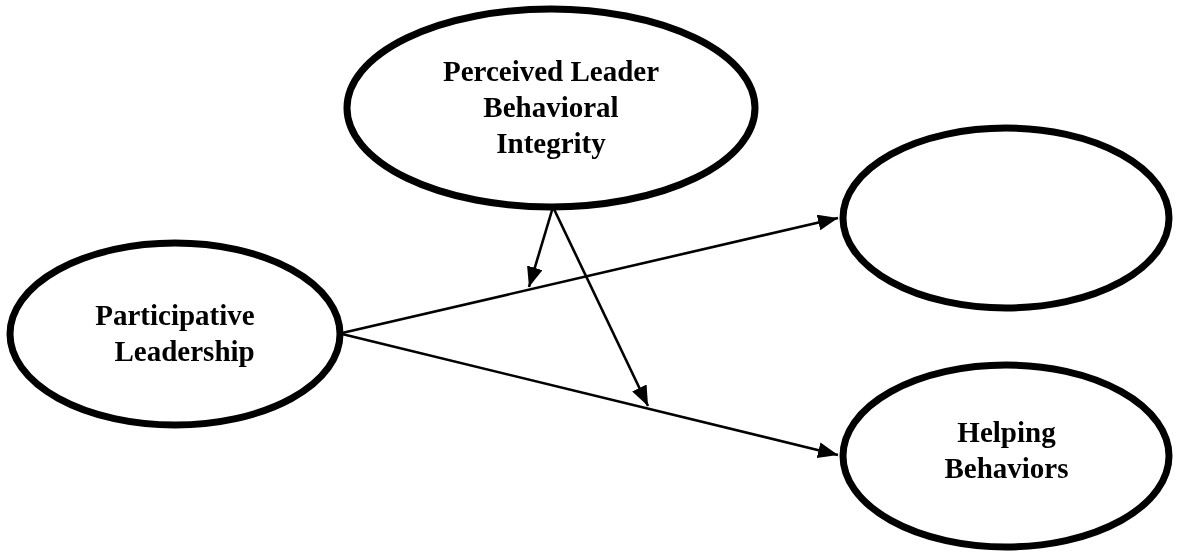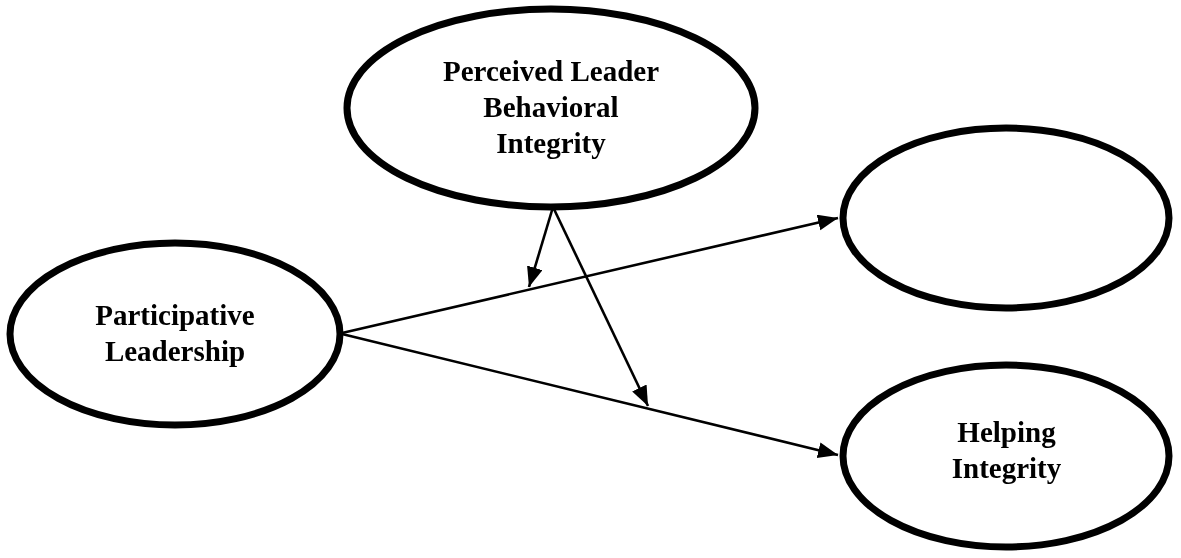--- a/index.html
+++ b/index.html
@@ -37,21 +37,21 @@
     text-align: center;
     white-space: pre-line;
     font-family: "Liberation Serif", "DejaVu Serif", serif;
     font-weight: 700;
     font-size: 29px;
     line-height: 1.24;
     color: var(--text);
     pointer-events: none;
   }
   .label-plbi { left: 347px; top: 9px;   width: 408px; height: 198px; }
-  .label-pl   { left: 10px;  top: 243px; width: 330px; height: 182px; }
+  .label-pl   { left: 10px;  top: 243px; width: 330px; height: 182px; text-align: right; }
   .label-wt   { left: 843px; top: 128px; width: 327px; height: 180px; transform: translateY(-7px); }
   .label-hb   { left: 843px; top: 365px; width: 327px; height: 182px; transform: translateY(-5px); }
 </style>
 </head>
 <body>
 
 <div class="canvas">
 
   <svg class="diagram-svg" width="1181" height="558" viewBox="0 0 1181 558">
     <defs>
@@ -71,15 +71,15 @@
     <ellipse class="node-shape" cx="1006" cy="218" rx="163" ry="90"></ellipse>
     <ellipse class="node-shape" cx="1006" cy="456" rx="163" ry="91"></ellipse>
   </svg>
 
   <div class="node-label label-plbi">Perceived Leader
 Behavioral
 Integrity</div>
   <div class="node-label label-pl">Participative
 Leadership</div>
   <div class="node-label label-hb">Helping
-Integrity</div>
+Behaviors</div>
 
 </div>
 
 </body></html>

